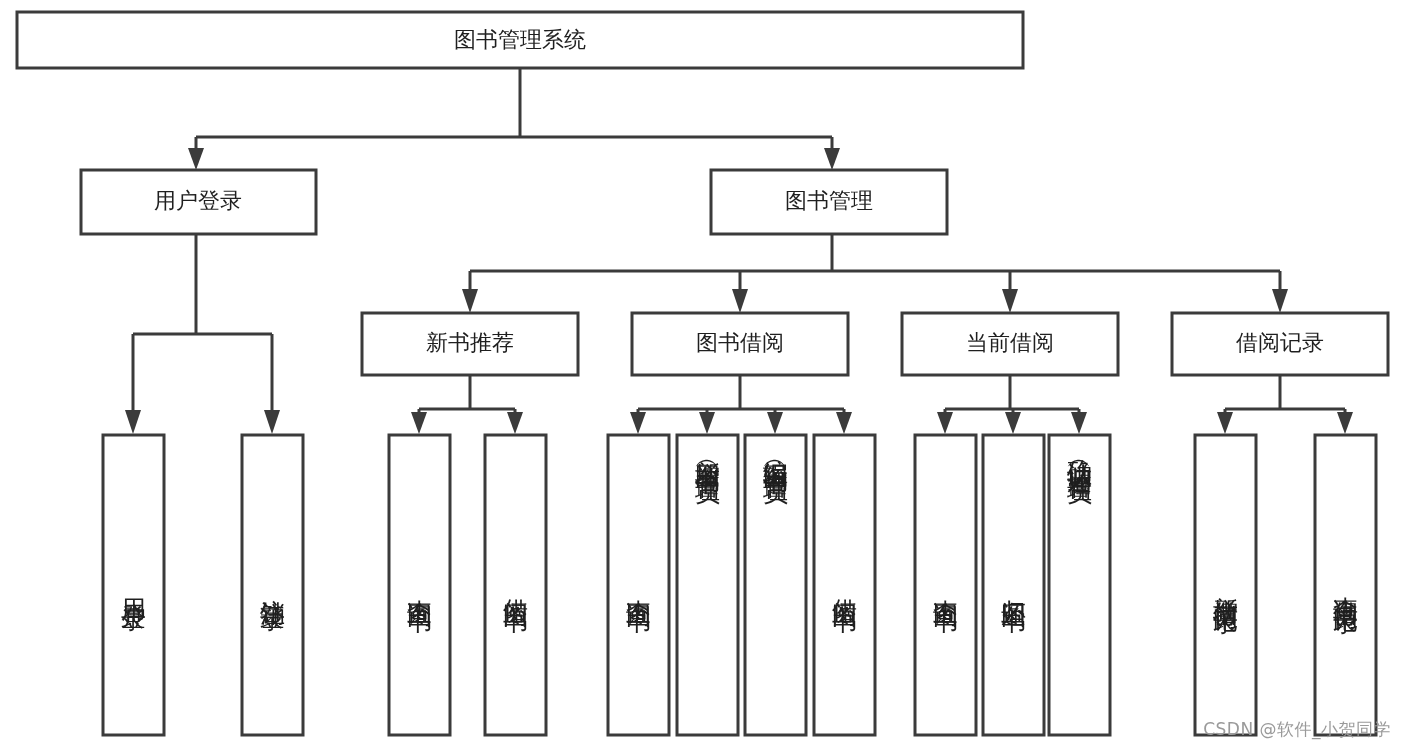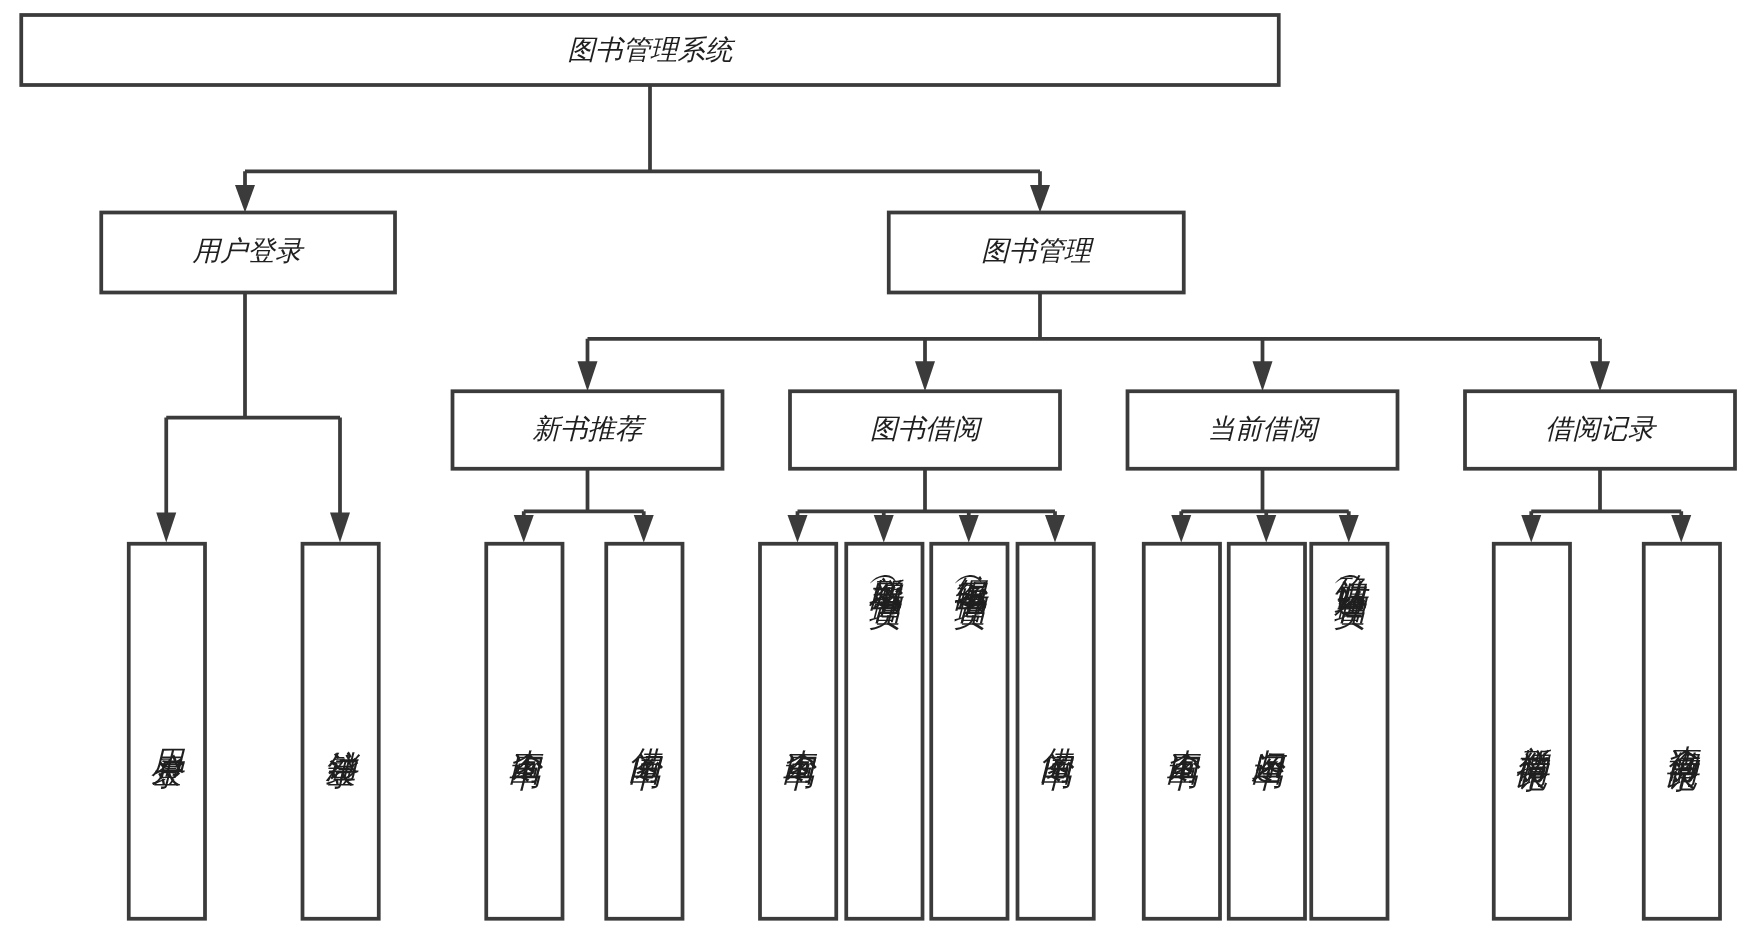--- a/index.html
+++ b/index.html
@@ -11,21 +11,20 @@
     width: 1405px;
     height: 747px;
     font-family: "DejaVu Sans", "Liberation Sans", sans-serif;
     overflow: hidden;
   }
   #stage {
     position: relative;
     width: 1405px;
     height: 747px;
     background: #ffffff;
-    font-style: italic;
   }
   #diagram-svg {
     position: absolute;
     left: 0;
     top: 0;
     width: 1405px;
     height: 747px;
   }
   .node-box {
     fill: #ffffff;
@@ -206,14 +205,15 @@
   <div class="leaf-label" style="left:609px;  top:435px; width:59px; height:300px; justify-content:center; display:flex; align-items:center;">查询图书</div>
   <div class="leaf-label" style="left:678px;  top:440px; width:59px; height:290px; justify-content:flex-start; display:flex; align-items:center;">新增图书（管理员）</div>
   <div class="leaf-label" style="left:746px;  top:440px; width:59px; height:290px; justify-content:flex-start; display:flex; align-items:center;">编辑图书（管理员）</div>
   <div class="leaf-label" style="left:815px;  top:435px; width:59px; height:300px; justify-content:center; display:flex; align-items:center;">借阅图书</div>
   <div class="leaf-label" style="left:916px;  top:435px; width:59px; height:300px; justify-content:center; display:flex; align-items:center;">查询图书</div>
   <div class="leaf-label" style="left:984px;  top:435px; width:59px; height:300px; justify-content:center; display:flex; align-items:center;">归还图书</div>
   <div class="leaf-label" style="left:1050px; top:440px; width:59px; height:290px; justify-content:flex-start; display:flex; align-items:center;">确认归还（管理员）</div>
   <div class="leaf-label" style="left:1196px; top:445px; width:59px; height:280px; justify-content:center; display:flex; align-items:center;">新增借阅记录</div>
   <div class="leaf-label" style="left:1316px; top:445px; width:59px; height:280px; justify-content:center; display:flex; align-items:center;">查询借阅记录</div>
 
+  <div class="watermark">CSDN @软件_小贺同学</div>
 
 </div>
 
 </body></html>

